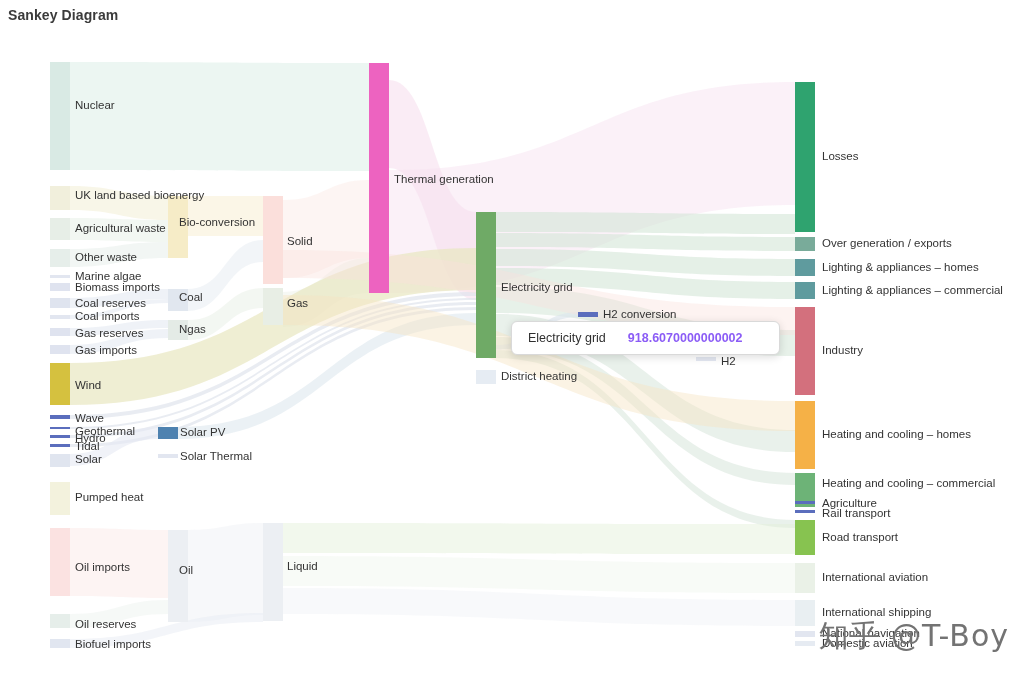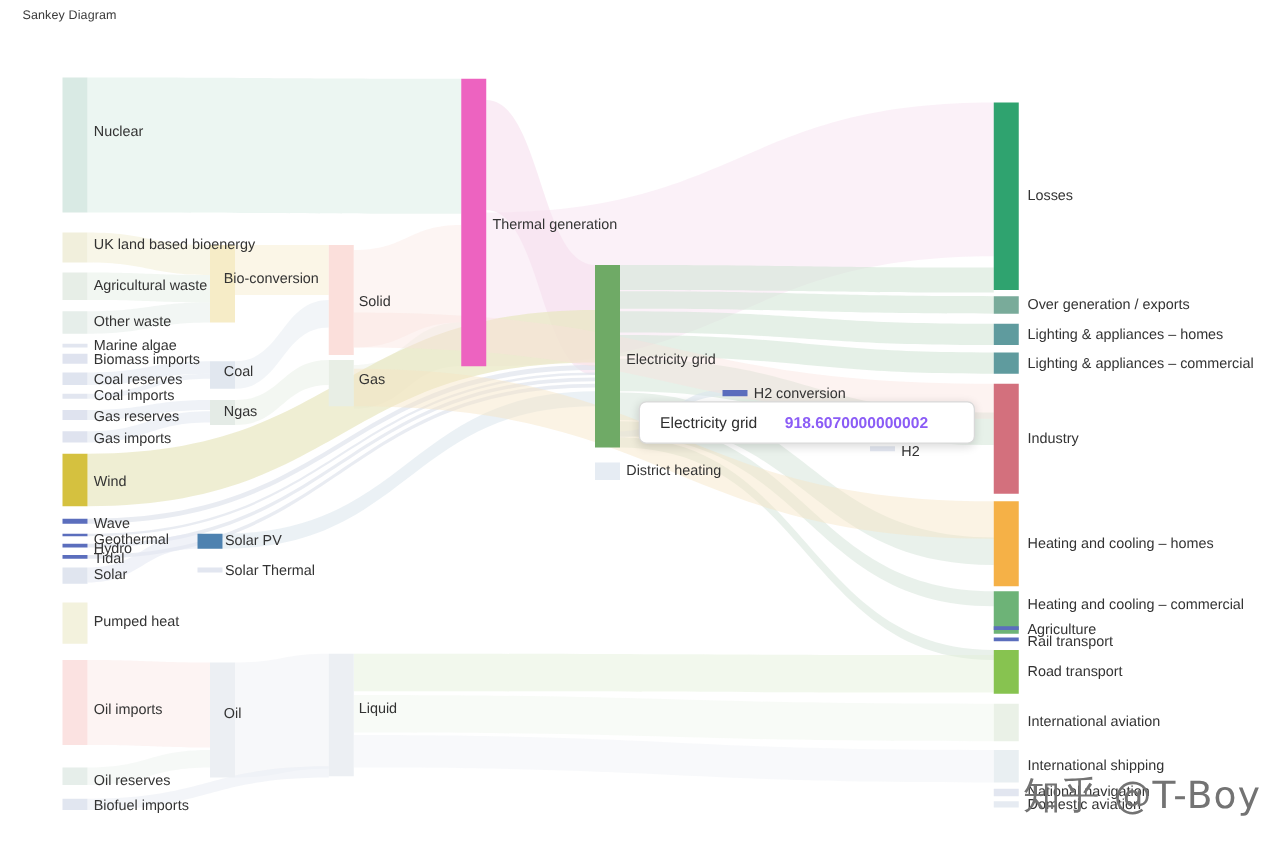--- a/index.html
+++ b/index.html
@@ -3,22 +3,22 @@
 <meta charset="utf-8">
 <title>Sankey Diagram</title>
 <style>
   html,body{margin:0;padding:0;background:#ffffff;}
   body{
     width:1027px;height:679px;overflow:hidden;position:relative;
     font-family:"Liberation Sans","DejaVu Sans",sans-serif;
     color:#333;
   }
   #page-title{
-    position:absolute;left:18px;top:7px;
-    font-size:10px;font-weight:normal;color:#3b3b3b;
+    position:absolute;left:8px;top:7px;
+    font-size:14px;font-weight:bold;color:#3b3b3b;
     letter-spacing:0.1px;
   }
   #sankey-canvas{position:absolute;left:0;top:0;width:1027px;height:679px;}
   .node-label{
     font-size:11.5px;fill:#333;
     font-family:"Liberation Sans","DejaVu Sans",sans-serif;
     dominant-baseline:middle;
   }
   .tooltip-box{
     position:absolute;

